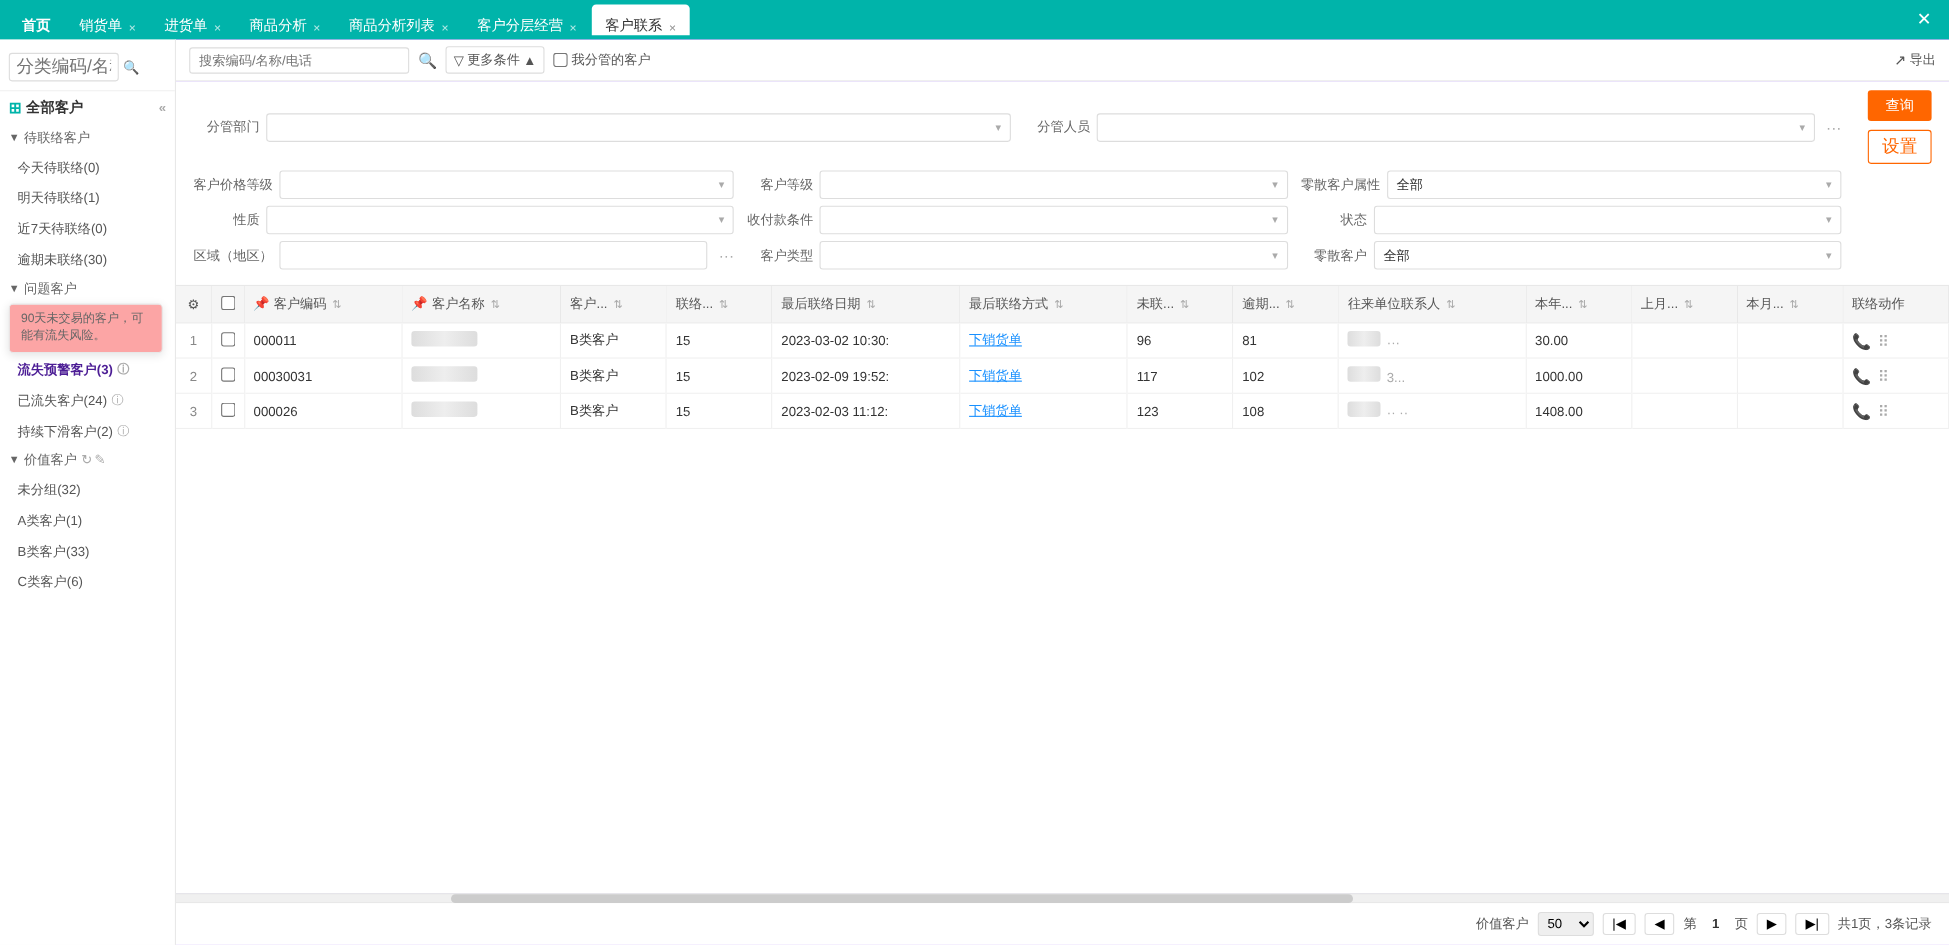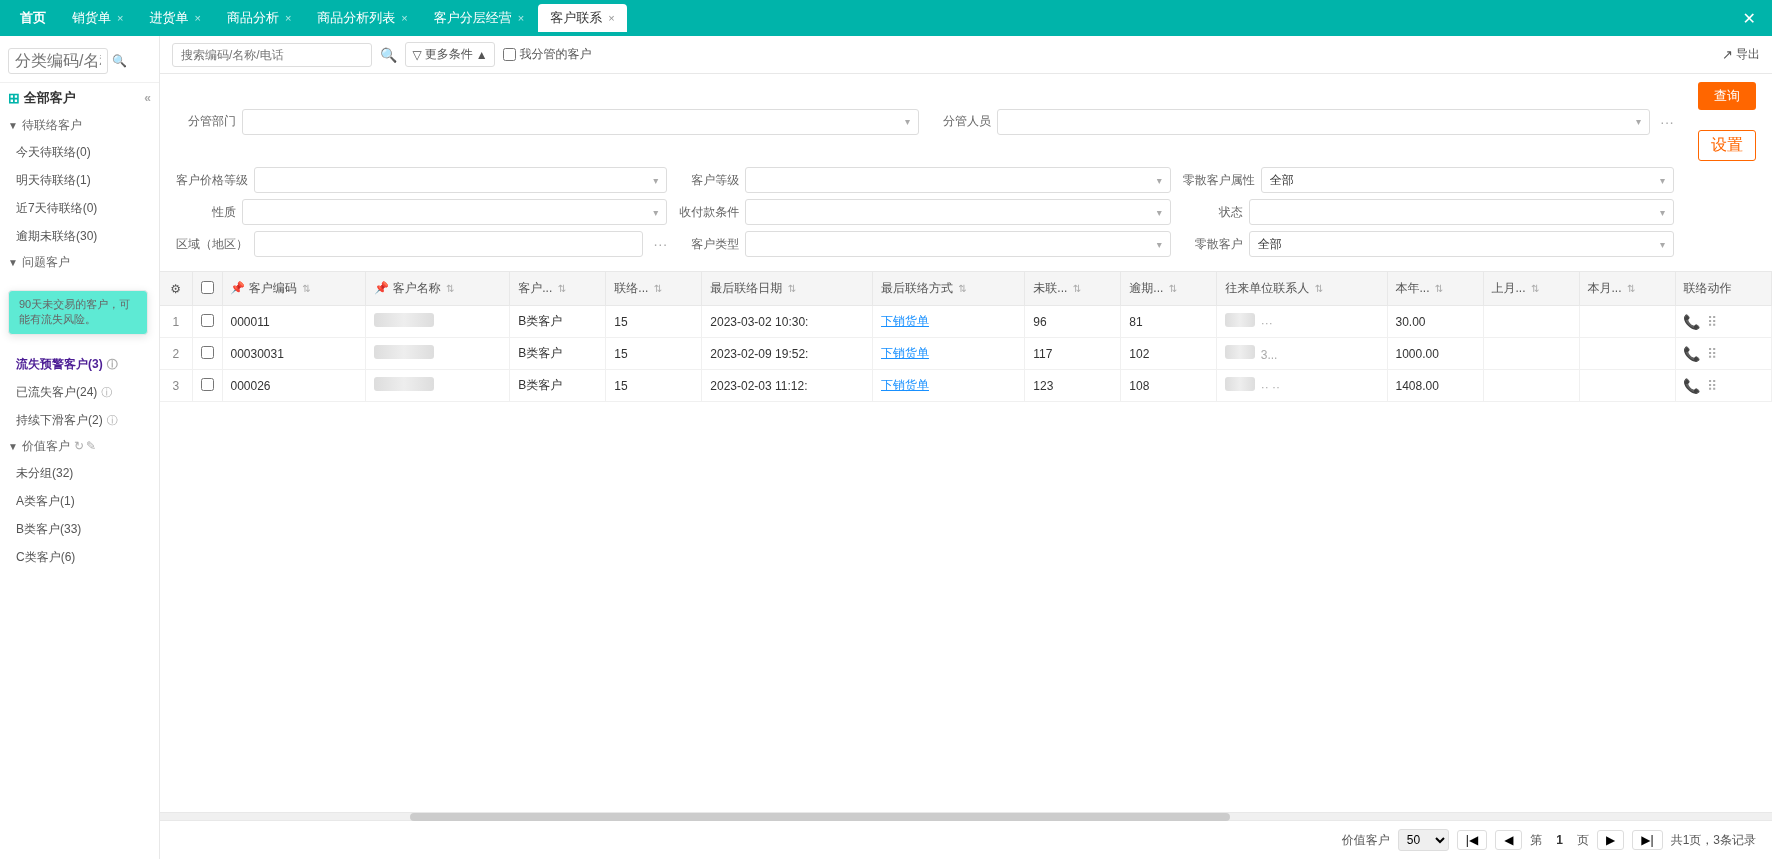--- a/index.html
+++ b/index.html
@@ -1,20 +1,20 @@
 <!DOCTYPE html>
 <html><head>
   <meta charset="utf-8">
   <style>
     * { margin: 0; padding: 0; box-sizing: border-box; }
     body { font-family: 'Microsoft YaHei', Arial, sans-serif; font-size: 12px; background: #f5f5f5; color: #333; width: 1772px; height: 859px; overflow: hidden; }
 
     
     .tab-bar { display: flex; align-items: center; background: #00b4aa; height: 36px; padding: 0 8px; }
-    .tab-item { display: flex; align-items: center; padding: 0 12px; height: 28px; border-radius: 4px 4px 0 0; cursor: pointer; font-size: 13px; color: #fff; margin-right: 2px; position: relative; }
+    .tab-item { display: flex; align-items: flex-end; padding: 0 12px; height: 28px; border-radius: 4px 4px 0 0; cursor: pointer; font-size: 13px; color: #fff; margin-right: 2px; position: relative; }
     .tab-item.active { background: #fff; color: #333; }
     .tab-item .close-btn { margin-left: 6px; font-size: 11px; cursor: pointer; opacity: 0.7; }
     .tab-item.active .close-btn { color: #666; }
     .tab-home { background: transparent; color: #fff; font-weight: bold; }
     .tab-bar-spacer { flex: 1; }
     .tab-bar-close { color: #fff; font-size: 16px; cursor: pointer; padding: 4px 8px; }
 
     
     .main-layout { display: flex; height: calc(859px - 36px); }
 
@@ -24,21 +24,21 @@
     .sidebar-search input { border: 1px solid #ddd; border-radius: 3px; padding: 3px 6px; font-size: 16px; width: 100px; outline: none; }
     .sidebar-search .search-icon { margin-left: 4px; color: #aaa; cursor: pointer; }
     .sidebar-all { display: flex; align-items: center; font-weight: bold; font-size: 13px; padding: 6px 8px; cursor: pointer; justify-content: space-between; }
     .sidebar-all .grid-icon { margin-right: 4px; color: #00b4aa; font-size: 14px; }
     .sidebar-all .collapse-icon { color: #aaa; font-size: 12px; }
     .sidebar-section-title { display: flex; align-items: center; padding: 4px 8px; color: #666; cursor: pointer; font-size: 12px; }
     .sidebar-section-title .arrow { margin-right: 4px; font-size: 10px; }
     .sidebar-item { padding: 4px 16px; cursor: pointer; color: #555; font-size: 12px; line-height: 20px; display: flex; align-items: center; }
     .sidebar-item.active { color: #ff6600; font-weight: bold; }
     .sidebar-item .info-icon { margin-left: 4px; color: #aaa; font-size: 11px; }
-    .tooltip-box { background: #5eead4; border: 1px solid #e8e8e8; border-radius: 4px; padding: 6px 10px; font-size: 11px; color: #666; margin: 15px 8px; box-shadow: 0 2px 8px rgba(0,0,0,0.1); max-width: 140px; line-height: 1.4; }
+    .tooltip-box { background: #fca5a5; border: 1px solid #e8e8e8; border-radius: 4px; padding: 6px 10px; font-size: 11px; color: #666; margin: 1px 8px; box-shadow: 0 2px 8px rgba(0,0,0,0.1); max-width: 140px; line-height: 1.4; }
 
     
     .content { flex: 1; display: flex; flex-direction: column; background: #8b5cf6; overflow: hidden; }
 
     
     .filter-bar { background: #fff; padding: 6px 12px; display: flex; align-items: center; border-bottom: 1px solid #e8e8e8; gap: 8px; }
     .filter-search-input { border: 1px solid #ddd; border-radius: 3px; padding: 4px 8px; font-size: 12px; width: 200px; outline: none; }
     .filter-search-btn { background: none; border: none; cursor: pointer; color: #ff6600; font-size: 14px; }
     .filter-more { display: flex; align-items: center; gap: 3px; cursor: pointer; color: #555; font-size: 12px; padding: 3px 6px; border: 1px solid #ddd; border-radius: 3px; }
     .filter-managed { display: flex; align-items: center; gap: 4px; cursor: pointer; font-size: 12px; color: #555; }
@@ -51,21 +51,21 @@
     .adv-filter { background: #fff; border-bottom: 1px solid #e8e8e8; padding: 8px 16px; }
     .adv-filter-row { display: flex; align-items: center; gap: 12px; margin-bottom: 6px; }
     .adv-field { display: flex; align-items: center; gap: 6px; flex: 1; }
     .adv-field label { color: #666; font-size: 12px; white-space: nowrap; min-width: 60px; text-align: right; }
     .adv-field input { border: 1px solid #ddd; border-radius: 3px; padding: 3px 8px; font-size: 12px; flex: 1; outline: none; height: 26px; }
     .adv-select { display: flex; align-items: center; border: 1px solid #ddd; border-radius: 3px; padding: 3px 8px; font-size: 12px; flex: 1; cursor: pointer; height: 26px; justify-content: space-between; background: #fff; }
     .adv-select .arrow { color: #aaa; font-size: 10px; }
     .adv-field .dots { color: #aaa; cursor: pointer; font-size: 14px; margin-left: 4px; }
     .query-btn { background: #ff6600; color: #fff; border: none; border-radius: 3px; padding: 5px 16px; font-size: 13px; cursor: pointer; }
     .setting-btn { background: #fff; color: #ff6600; border: 1px solid #ff6600; border-radius: 3px; padding: 4px 12px; font-size: 16px; cursor: pointer; margin-top: 4px; }
-    .adv-filter-actions { display: flex; flex-direction: column; align-items: flex-end; gap: 16px; min-width: 70px; }
+    .adv-filter-actions { display: flex; flex-direction: column; align-items: flex-end; gap: 4px; min-width: 70px; }
 
     
     .table-container { flex: 1; overflow: auto; background: #fff; margin: 0; }
     table { width: 100%; border-collapse: collapse; font-size: 12px; }
     thead tr { background: #f5f5f5; border-bottom: 1px solid #e8e8e8; }
     thead th { padding: 8px 8px; text-align: left; color: #555; font-weight: normal; border-right: 1px solid #e8e8e8; white-space: nowrap; position: sticky; top: 0; background: #f5f5f5; cursor: pointer; }
     thead th .sort-icon { color: #aaa; font-size: 10px; margin-left: 2px; }
     tbody tr { border-bottom: 1px solid #f0f0f0; }
     tbody td { padding: 7px 8px; border-right: 1px solid #f0f0f0; white-space: nowrap; color: #333; }
     .td-link { color: #1890ff; text-decoration: underline; cursor: pointer; }

